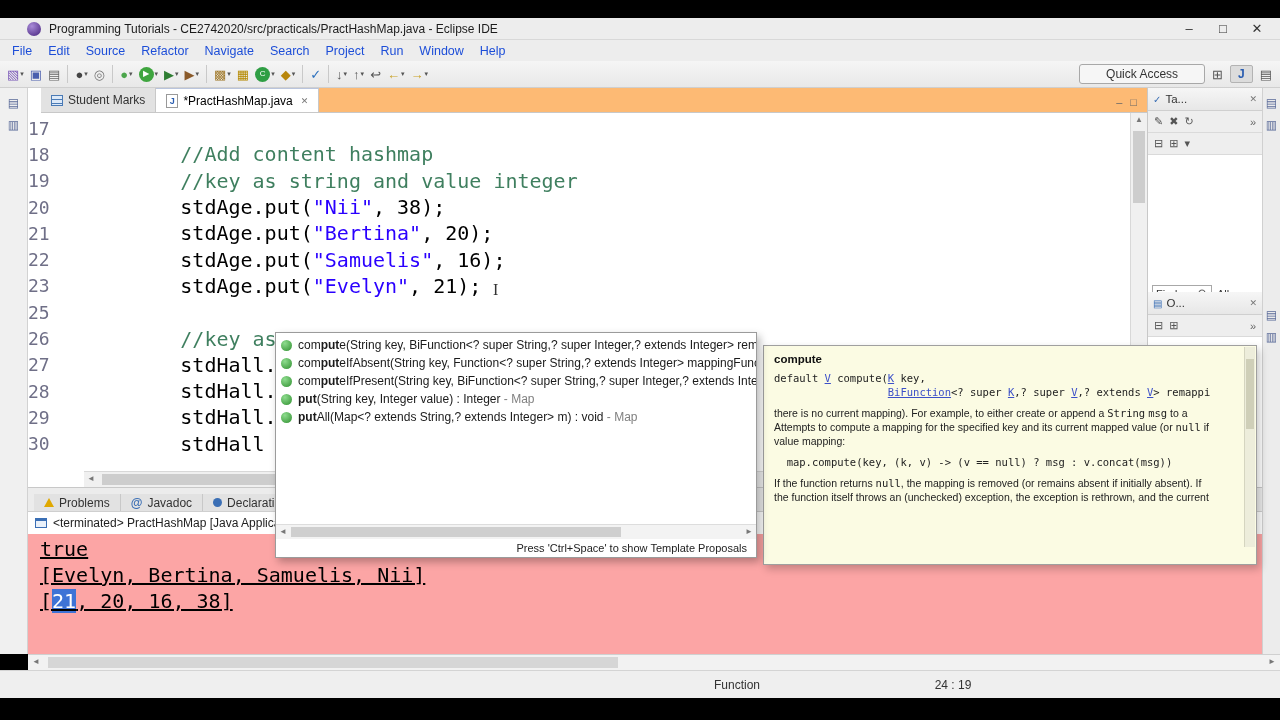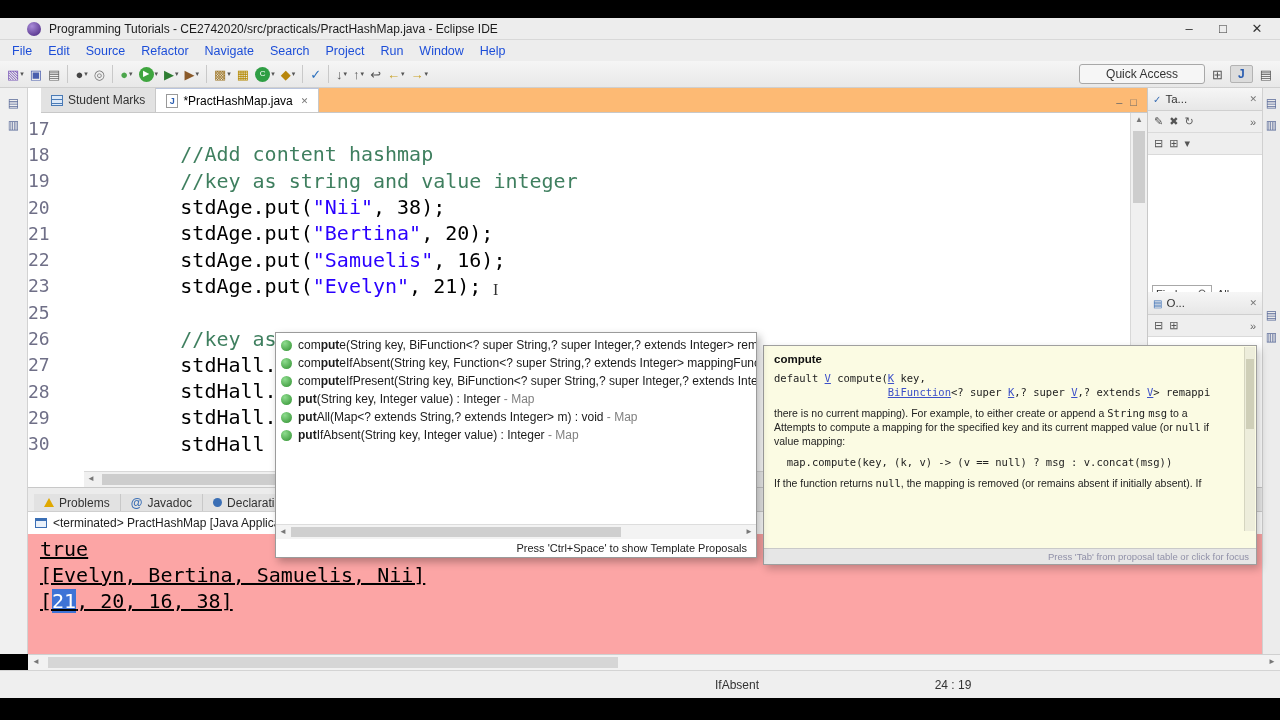--- a/index.html
+++ b/index.html
@@ -392,21 +392,21 @@
       </div>
   </div>
 
   <div id="main-hscroll">
     <span class="hs-arrow hs-left">◄</span>
     <div id="main-hthumb"></div>
     <span class="hs-arrow hs-right">►</span>
   </div>
 
   <div id="statusbar">
-    <span class="sb-item" id="sb-writable">IfAbsent</span>
+    <span class="sb-item" id="sb-writable">Function</span>
     <span class="sb-item" id="sb-insert">Smart Insert</span>
     <span class="sb-item" id="sb-pos">24 : 19</span>
   </div>
 
   <div id="bottom-black"></div>
 
   <div id="completion-popup">
     <div id="completion-list">
         <div class="comp-row">
           <span class="meth-icon"></span>
@@ -420,24 +420,20 @@
           <span class="meth-icon"></span>
           <span class="comp-text"><span>com</span><span class="comp-bold">put</span><span>eIfPresent(String key, BiFunction&lt;? super String,? super Integer,? extends Integer&gt; rem</span></span>
         </div>
         <div class="comp-row">
           <span class="meth-icon"></span>
           <span class="comp-text"><span></span><span class="comp-bold">put</span><span>(String key, Integer value) : Integer</span><span class="comp-origin"> - Map</span></span>
         </div>
         <div class="comp-row">
           <span class="meth-icon"></span>
           <span class="comp-text"><span></span><span class="comp-bold">put</span><span>All(Map&lt;? extends String,? extends Integer&gt; m) : void</span><span class="comp-origin"> - Map</span></span>
-        </div>
-        <div class="comp-row">
-          <span class="meth-icon"></span>
-          <span class="comp-text"><span></span><span class="comp-bold">put</span><span>IfAbsent(String key, Integer value) : Integer</span><span class="comp-origin"> - Map</span></span>
         </div>
       </div>
     <div class="comp-hscroll">
       <span class="hs-arrow hs-left">◄</span>
       <div id="comp-hthumb"></div>
       <span class="hs-arrow hs-right">►</span>
     </div>
     <div class="comp-hint">Press 'Ctrl+Space' to show Template Proposals</div>
   </div>
 
@@ -448,23 +444,23 @@
           <div class="jd-line jd-monoline"><span>default </span><span class="jd-link">V</span><span> compute(</span><span class="jd-link">K</span><span> key,</span></div>
           <div class="jd-line jd-monoline"><span>                  </span><span class="jd-link">BiFunction</span><span>&lt;? super </span><span class="jd-link">K</span><span>,? super </span><span class="jd-link">V</span><span>,? extends </span><span class="jd-link">V</span><span>&gt; remappi</span></div>
           <div class="jd-line jd-blank"></div>
           <div class="jd-line"><span>there is no current mapping). For example, to either create or append a </span><span class="jd-mono">String</span><span> </span><span class="jd-mono">msg</span><span> to a</span></div>
           <div class="jd-line"><span>Attempts to compute a mapping for the specified key and its current mapped value (or </span><span class="jd-mono">null</span><span> if</span></div>
           <div class="jd-line"><span>value mapping:</span></div>
           <div class="jd-line jd-blank"></div>
           <div class="jd-line jd-monoline"><span>  map.compute(key, (k, v) -&gt; (v == null) ? msg : v.concat(msg))</span></div>
           <div class="jd-line jd-blank"></div>
           <div class="jd-line"><span>If the function returns </span><span class="jd-mono">null</span><span>, the mapping is removed (or remains absent if initially absent). If</span></div>
+          <div class="jd-line"><span>the function itself throws an (unchecked) exception, the exception is rethrown, and the current</span></div>
         </div>
       <div class="jd-vscroll">
         <div class="jd-vthumb"></div>
       </div>
     </div>
-    <div class="jd-footer">Press 'Tab' from proposal table or click for focus</div>
   </div>
 
   <span class="ibeam">I</span>
 
 </div>
 
 </body></html>

